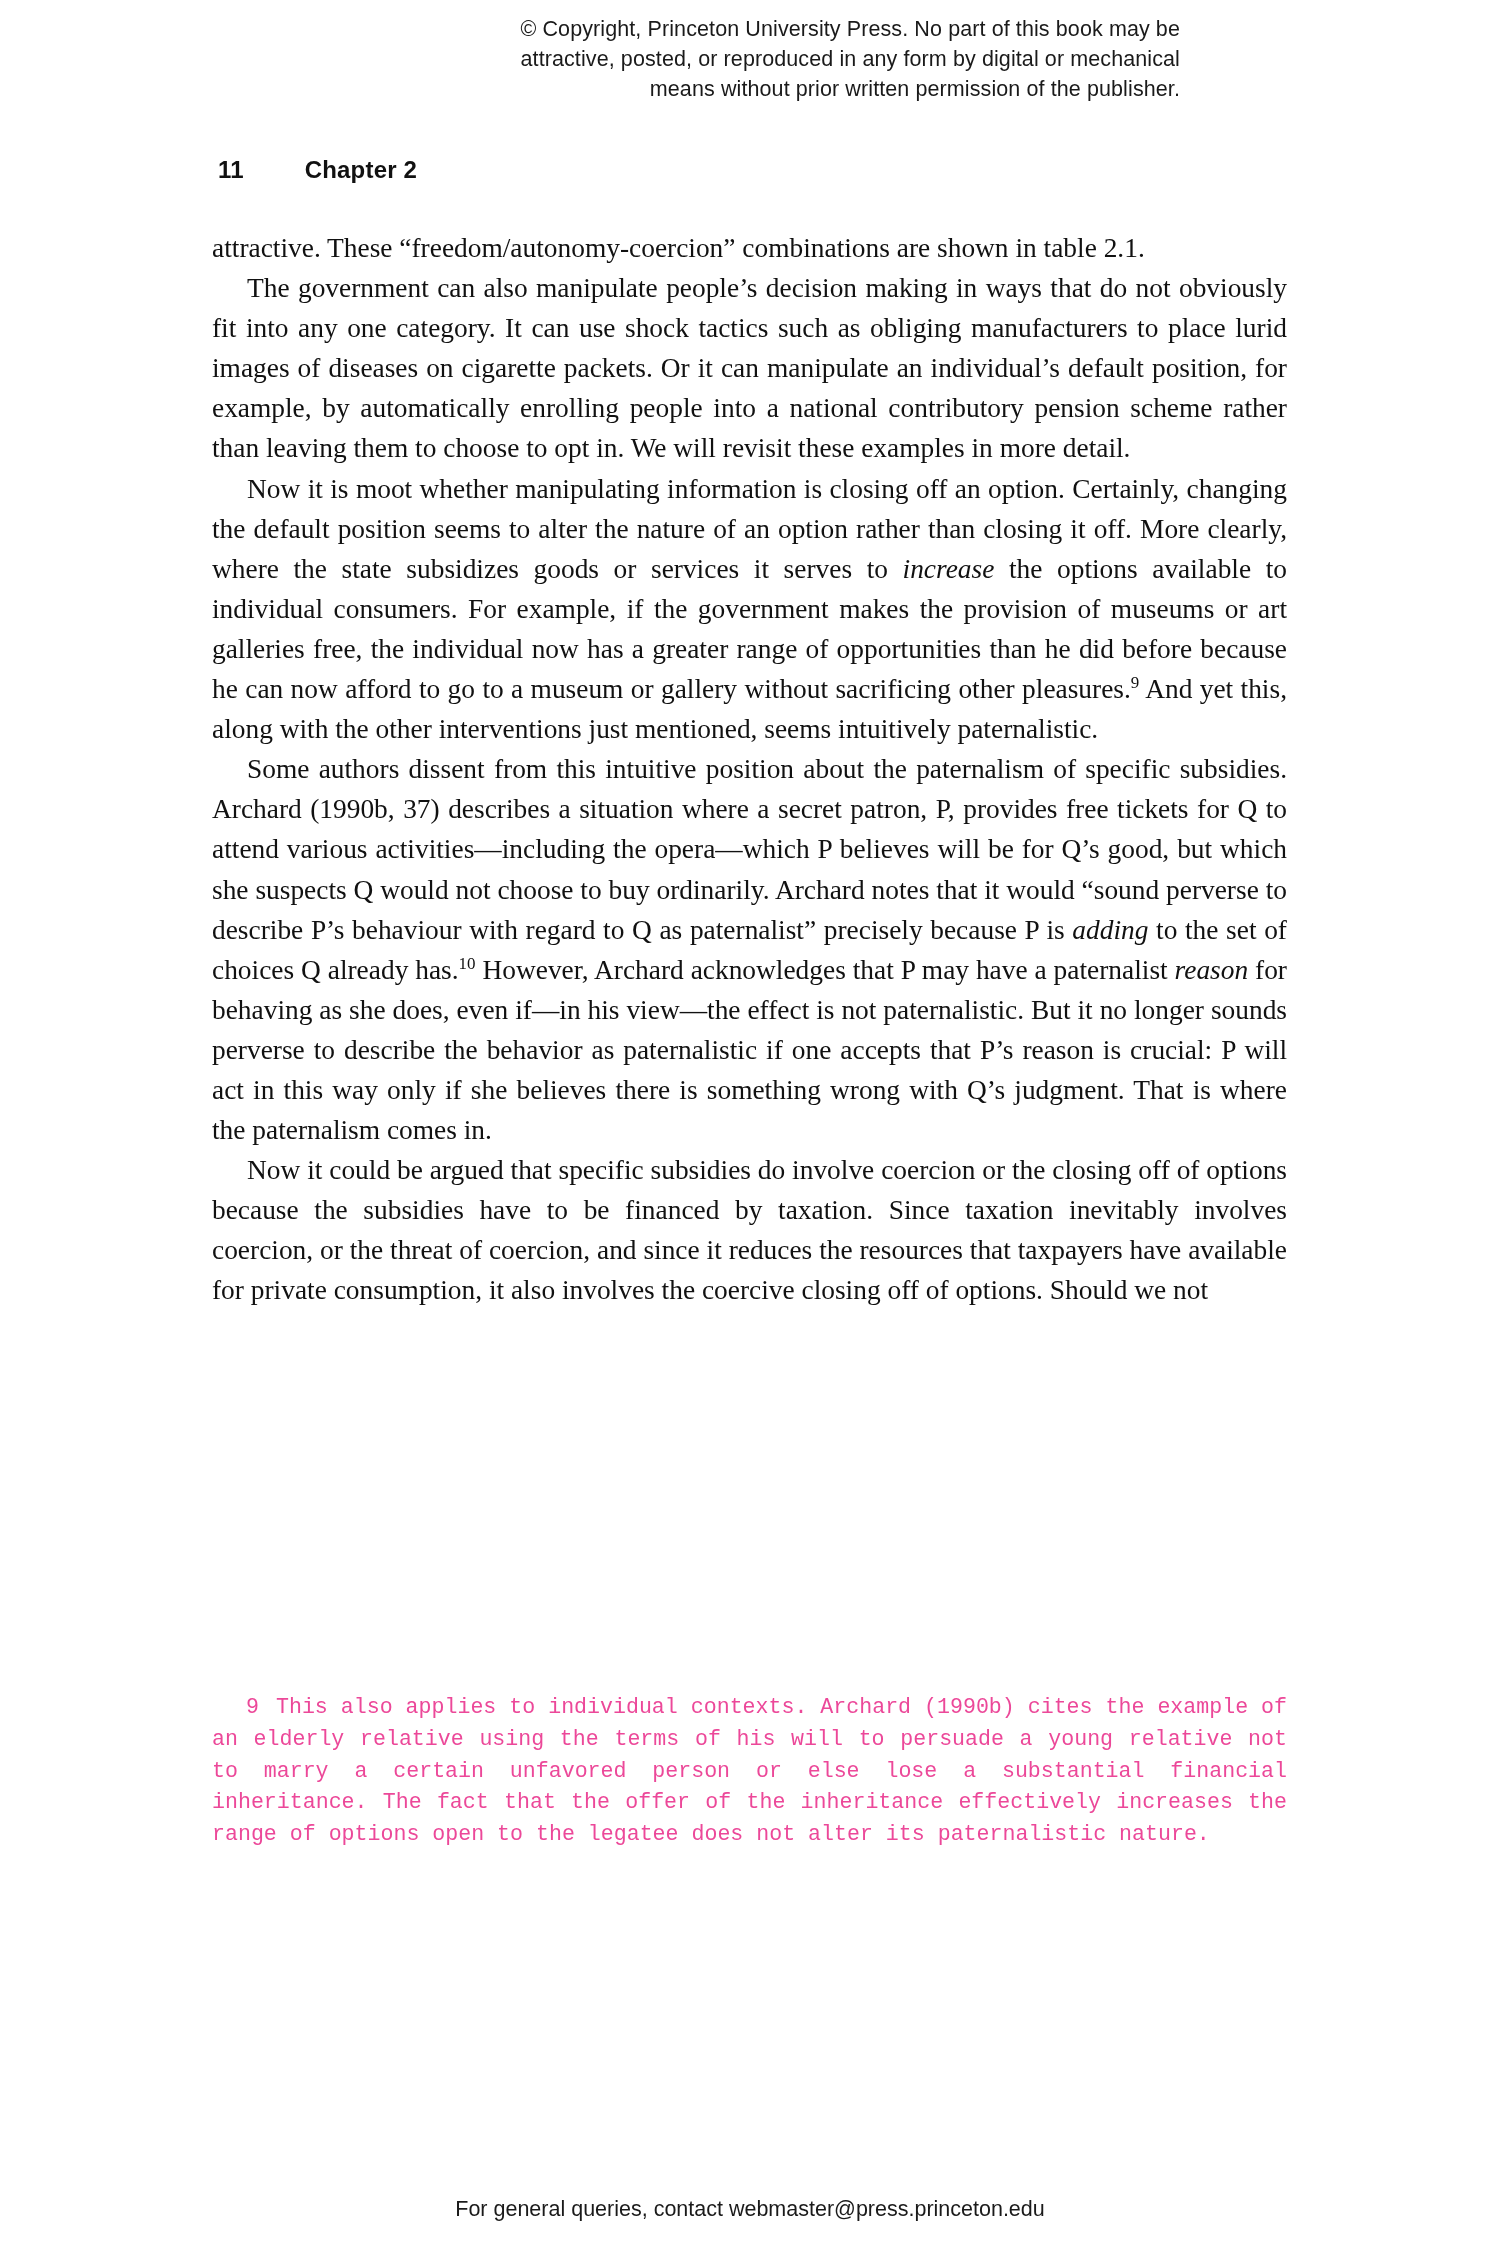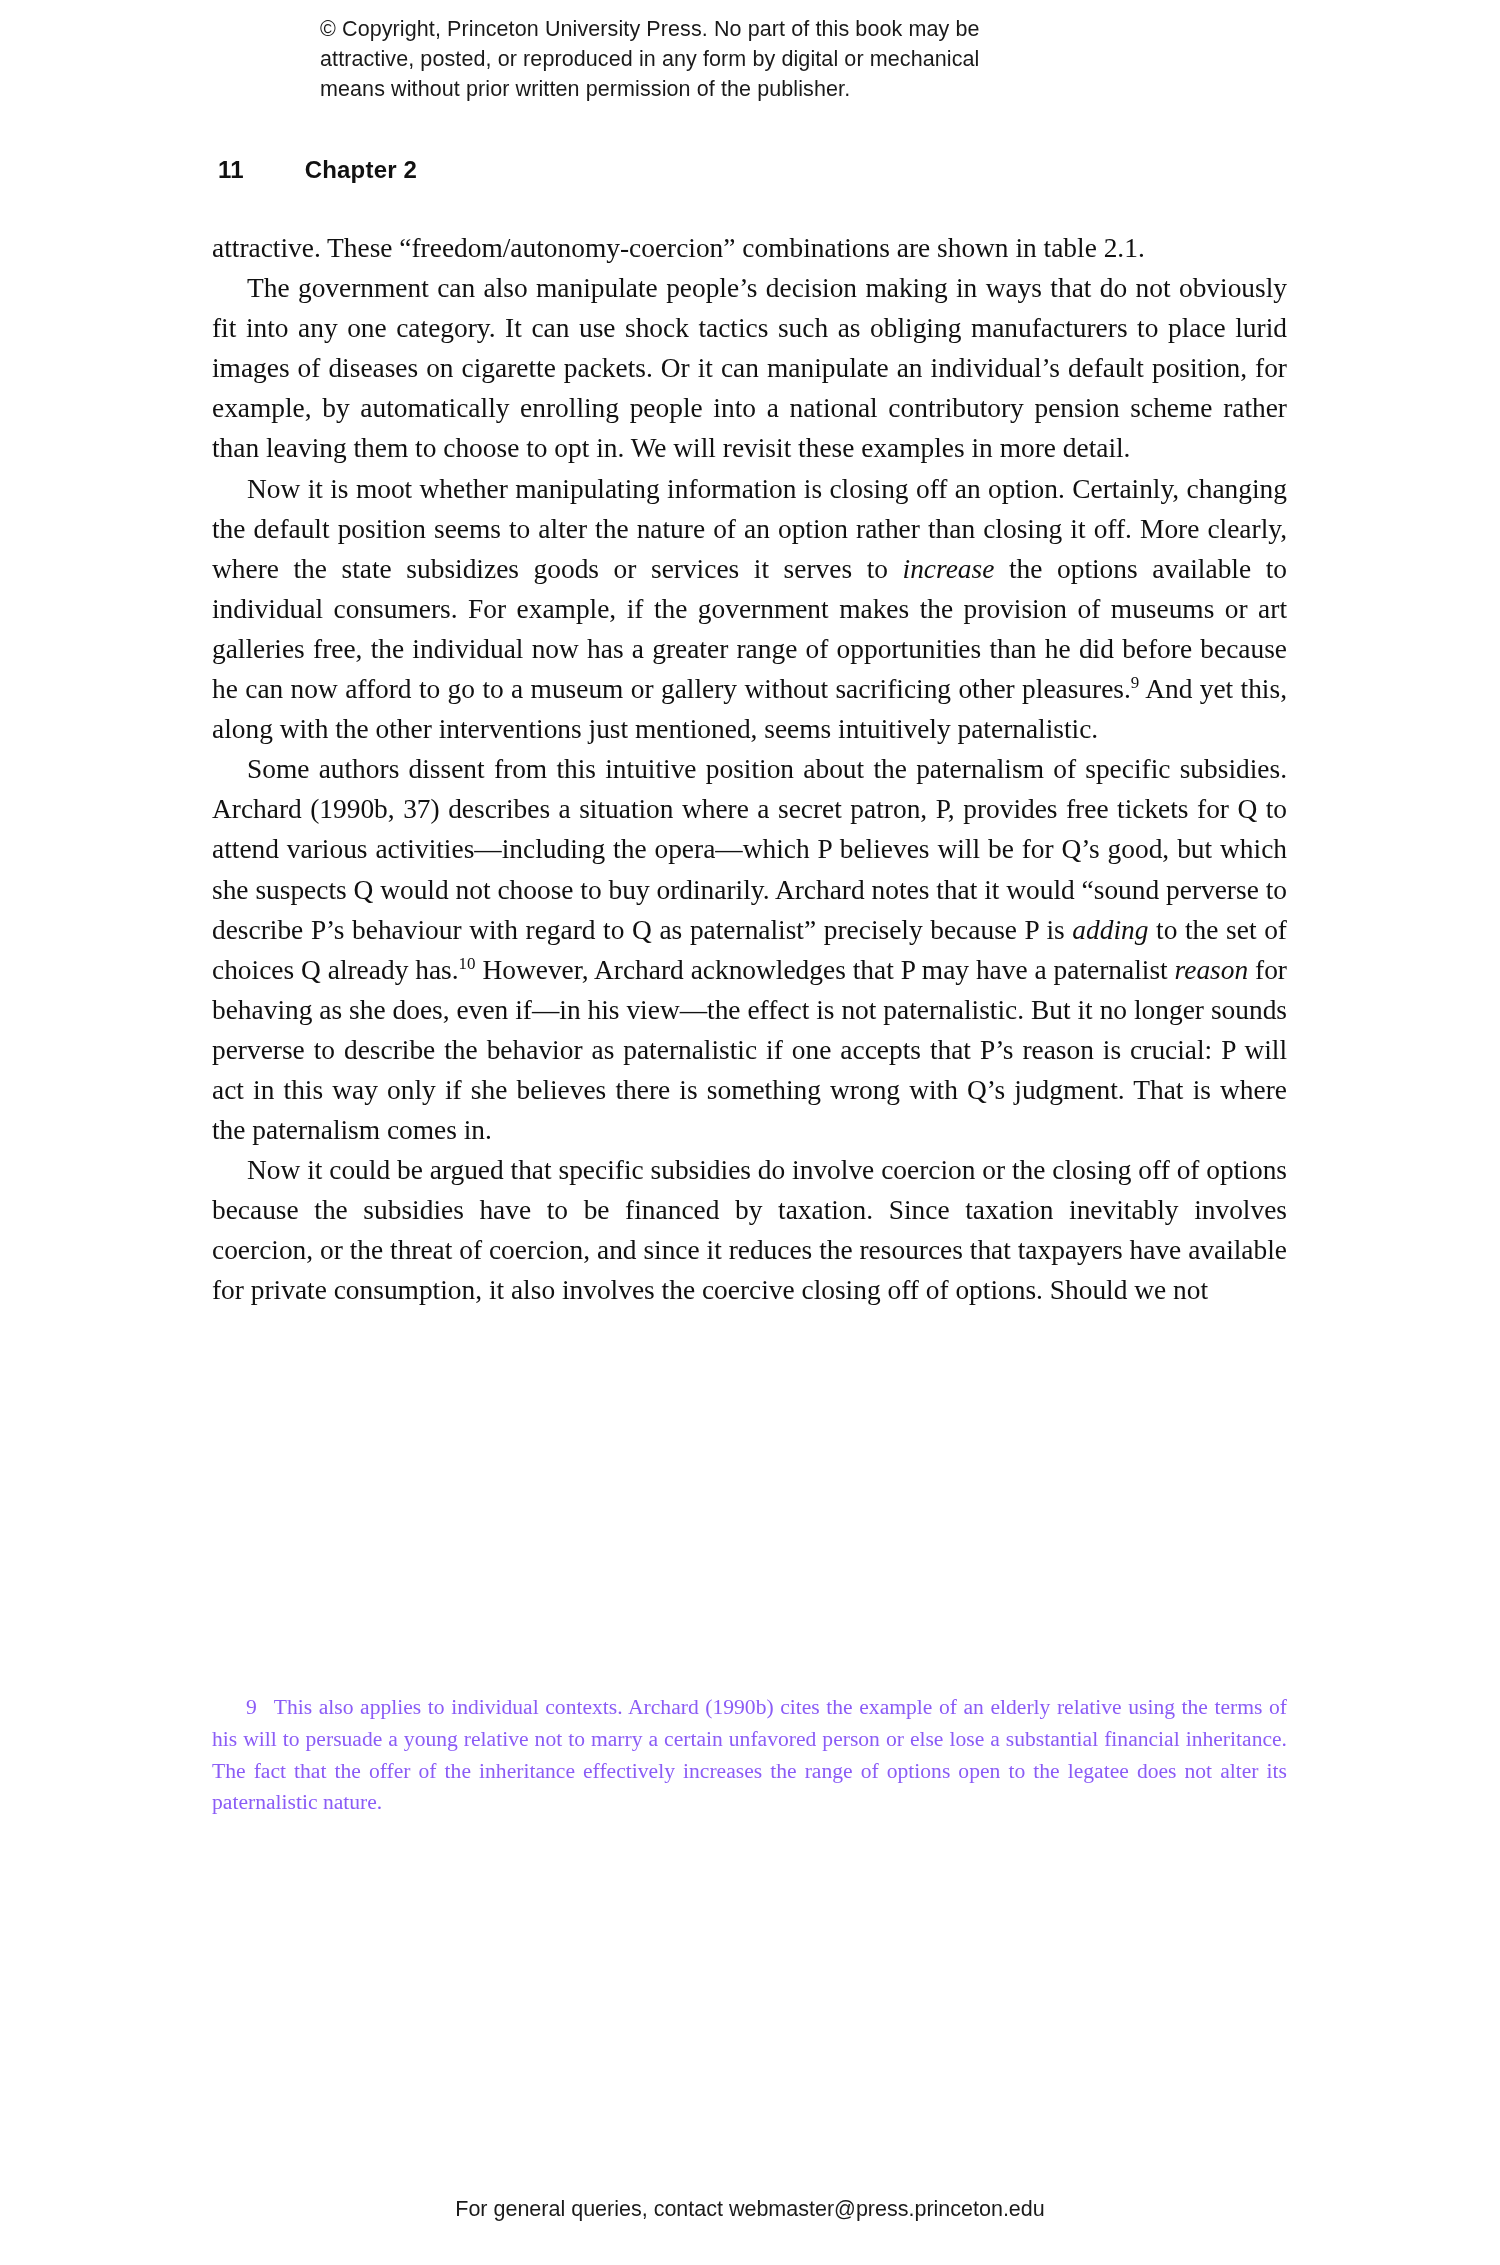--- a/index.html
+++ b/index.html
@@ -27,20 +27,21 @@
   .copyright-header {
     position: absolute;
     left: 320px;
     top: 14px;
     width: 860px;
     font-family: "Liberation Sans", sans-serif;
     font-size: 21.5px;
     line-height: 30px;
     color: #1a1a1a;
     letter-spacing: 0.1px;
+    text-align: right;
   }
   .copyright-header .cline { display: block; white-space: nowrap; }
 
   
   .running-head {
     position: absolute;
     left: 218px;
     top: 155px;
     font-family: "Liberation Sans", sans-serif;
     font-weight: bold;
@@ -90,22 +91,22 @@
     left: 212px;
     top: 1692px;
     width: 1075px;
   }
   p.footnote {
     margin: 0;
     font-size: 21.6px;
     line-height: 31.8px;
     text-align: justify;
     text-justify: inter-word;
-    font-family: Liberation Serif, serif;
-    color: #8b5cf6;
+    font-family: Liberation Mono, monospace;
+    color: #ec4899;
   }
   p.footnote .fn-marker {
     display: inline-block;
     margin-left: 34px;
     margin-right: 17px;
   }
 
   
   .page-footer {
     position: absolute;

